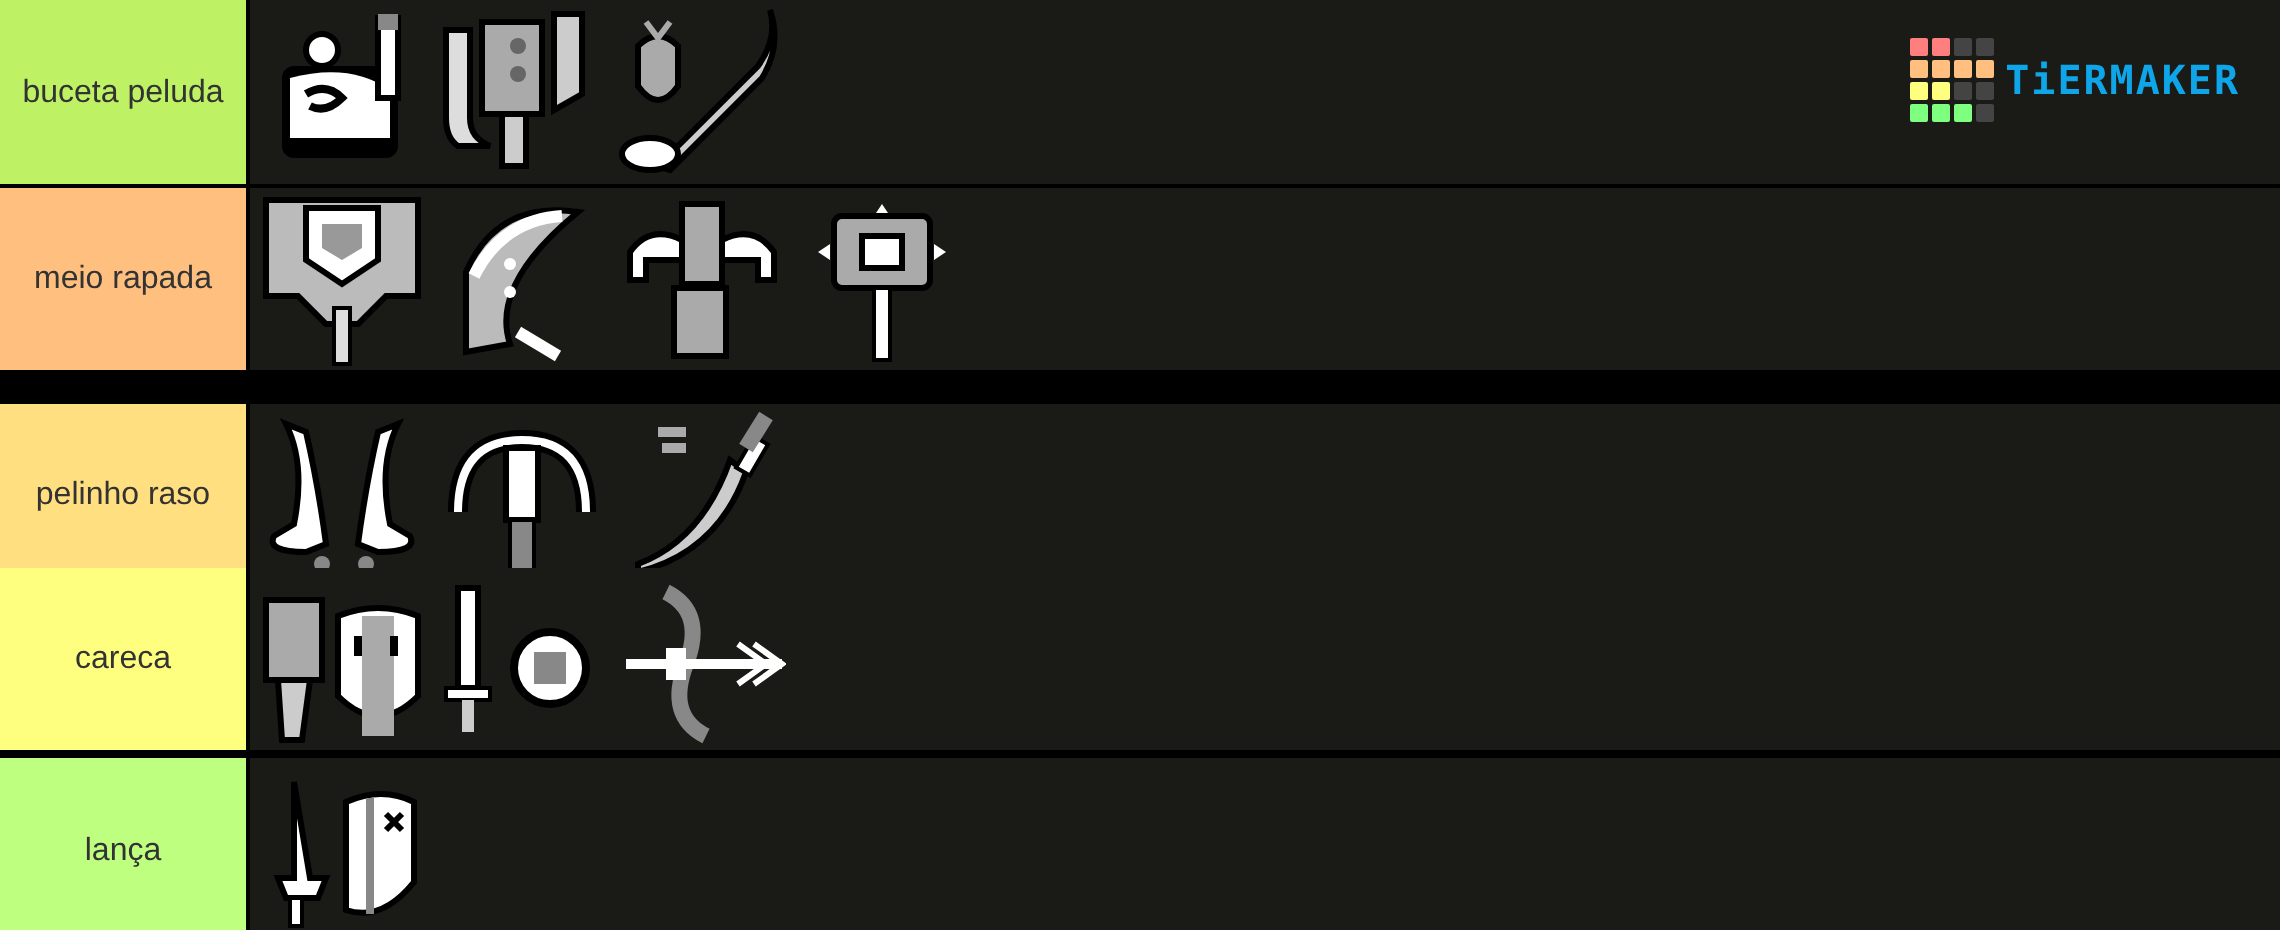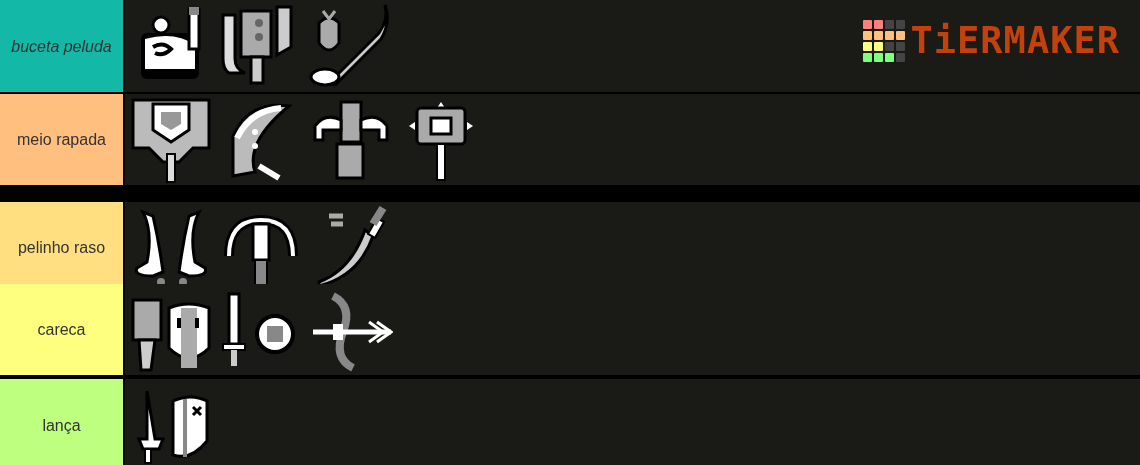--- a/index.html
+++ b/index.html
@@ -5,29 +5,29 @@
   html, body { margin:0; padding:0; }
   body { width:1140px; height:465px; background:#1a1a17; overflow:hidden; font-family:"Liberation Sans", sans-serif; }
   .tierlist { position:relative; width:1140px; height:465px; background:#000; }
   .row { position:absolute; left:0; width:1140px; display:flex; }
   .label { width:123px; display:flex; align-items:center; justify-content:center; text-align:center; font-size:16px; color:#333; line-height:23px; box-sizing:border-box; padding:0 4px; }
   .items { flex:1; margin-left:2px; background:#1a1a17; display:flex; align-items:center; padding-left:4px; gap:6px; }
   .icon { width:84px; height:88px; display:flex; align-items:center; justify-content:center; cursor:grab; }
   .logo { position:absolute; right:20px; top:19px; display:flex; align-items:center; gap:6px; }
   .grid { display:grid; grid-template-columns:repeat(4,9px); grid-gap:2px; }
   .grid span { width:9px; height:9px; border-radius:1px; }
-  .logo-text { color:#c2410c; font-family:"DejaVu Sans Mono", monospace; font-weight:bold; font-size:37px; letter-spacing:1px; }
+  .logo-text { color:#0ea5e9; font-family:"DejaVu Sans Mono", monospace; font-weight:bold; font-size:20px; letter-spacing:1px; }
 </style>
 </head>
 <body>
 
 <div class="tierlist">
 
   <div class="row" style="top:0;height:92px;">
-    <div class="label" style="background:#14b8a6;font-style:italic;">buceta peluda</div>
+    <div class="label" style="background:#bef264;">buceta peluda</div>
     <div class="items">
       <div class="icon">
         <svg width="80" height="86" viewBox="0 0 80 86">
             <rect x="10" y="30" width="58" height="46" rx="6" fill="#000"></rect>
             <path d="M14 36 q30 -8 50 6 v24 h-50z" fill="#fff"></path>
             <path d="M22 44 q10 -6 18 2 q-8 8 -16 4" fill="none" stroke="#000" stroke-width="4"></path>
             <circle cx="30" cy="22" r="8" fill="#fff" stroke="#000" stroke-width="3"></circle>
             <rect x="58" y="6" width="10" height="40" fill="#fff" stroke="#000" stroke-width="3"></rect>
             <rect x="58" y="4" width="10" height="8" fill="#888"></rect>
           </svg>

